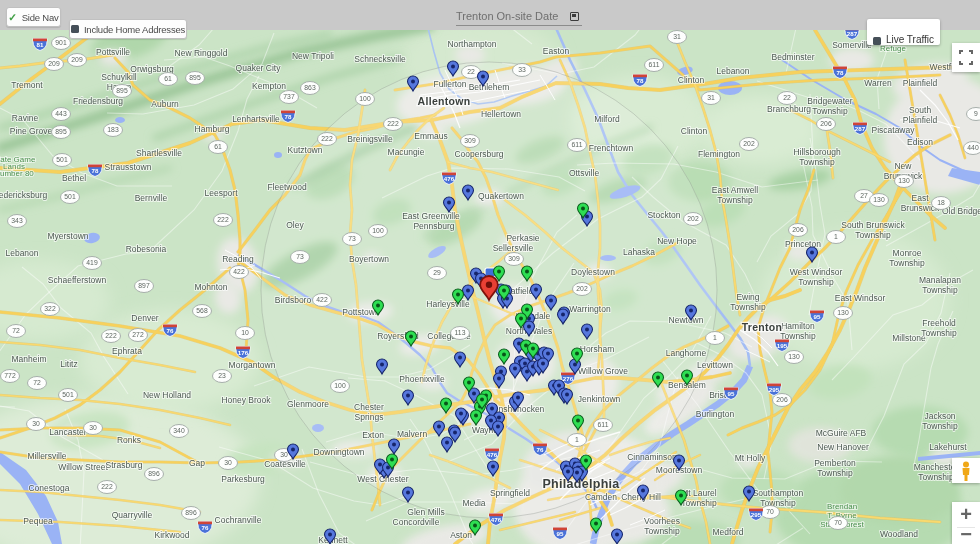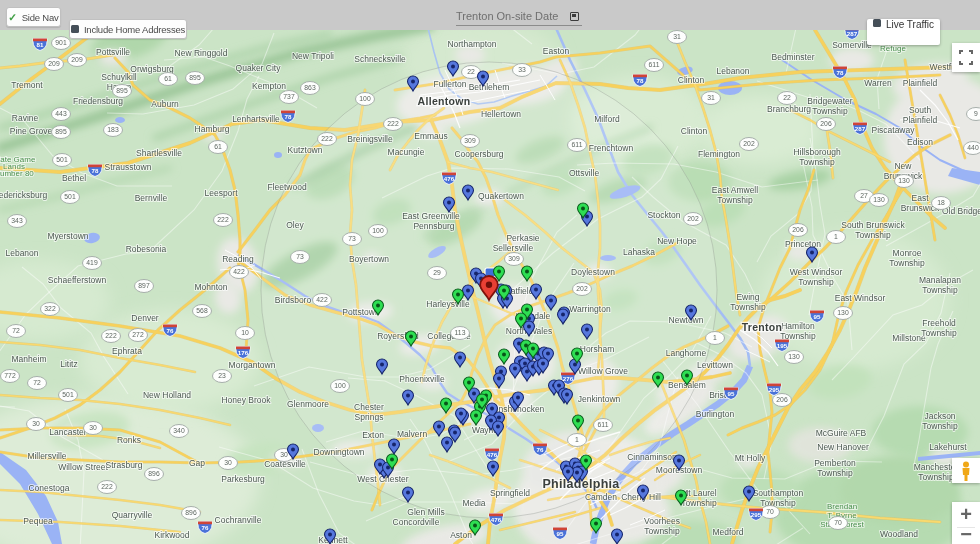--- a/index.html
+++ b/index.html
@@ -7,21 +7,21 @@
 .btn{position:absolute;top:7px;height:18px;background:#fdfdfd;border:1px solid #c0c0c0;border-radius:3px;
  box-shadow:0 1px 1px rgba(0,0,0,0.12);font-size:9.5px;color:#4a4a4a;letter-spacing:-0.2px;display:flex;align-items:center;
  padding:0;justify-content:center;white-space:nowrap;}
 .cb{display:inline-block;flex:0 0 8px;width:8px;height:8px;background:#454f58;border-radius:1.5px;margin-right:5px;}
 .chk{color:#43a047;font-weight:bold;font-size:10.5px;margin-right:2px;}
 .datelbl{position:absolute;left:456px;top:10px;width:126px;font-size:11px;color:#6f6f6f;
  border-bottom:1.2px solid #8c8c8c;height:15px;z-index:6;}
 .cal{position:absolute;left:570px;top:12px;width:7px;height:7px;border:1.3px solid #3c3c3c;border-radius:1px;z-index:7;}
 .cal:before{content:"";position:absolute;left:0.5px;top:0.5px;width:4px;height:3px;background:#3c3c3c;}
 .ctl{position:absolute;background:#fff;box-shadow:0 1px 3px rgba(0,0,0,0.3);z-index:6;}
-#lt{left:867px;top:19px;width:73px;height:26px;border-radius:2px;display:flex;align-items:flex-start;justify-content:center;font-size:10px;color:#333;}
+#lt{left:867px;top:19px;width:73px;height:26px;border-radius:2px;display:flex;align-items:flex-end;justify-content:center;font-size:10px;color:#333;}
 #fs{left:952px;top:43px;width:28px;height:29px;}
 #peg{left:952px;top:458px;width:28px;height:25px;}
 #zm{left:952px;top:502px;width:28px;height:42px;color:#666;}
 #zm .pl{position:absolute;left:0;top:0;width:28px;height:24px;font-size:20px;font-weight:bold;text-align:center;line-height:24px;}
 #zm .mn{position:absolute;left:0;top:27px;width:28px;height:17px;font-size:20px;font-weight:bold;text-align:center;line-height:10px;}
 #zm .dv{position:absolute;left:5px;top:25px;width:18px;height:1px;background:#e6e6e6;}
 </style></head>
 <body>
 <div id="wrap">
 <div id="map"><svg width="980" height="514" viewBox="0 30 980 514">

